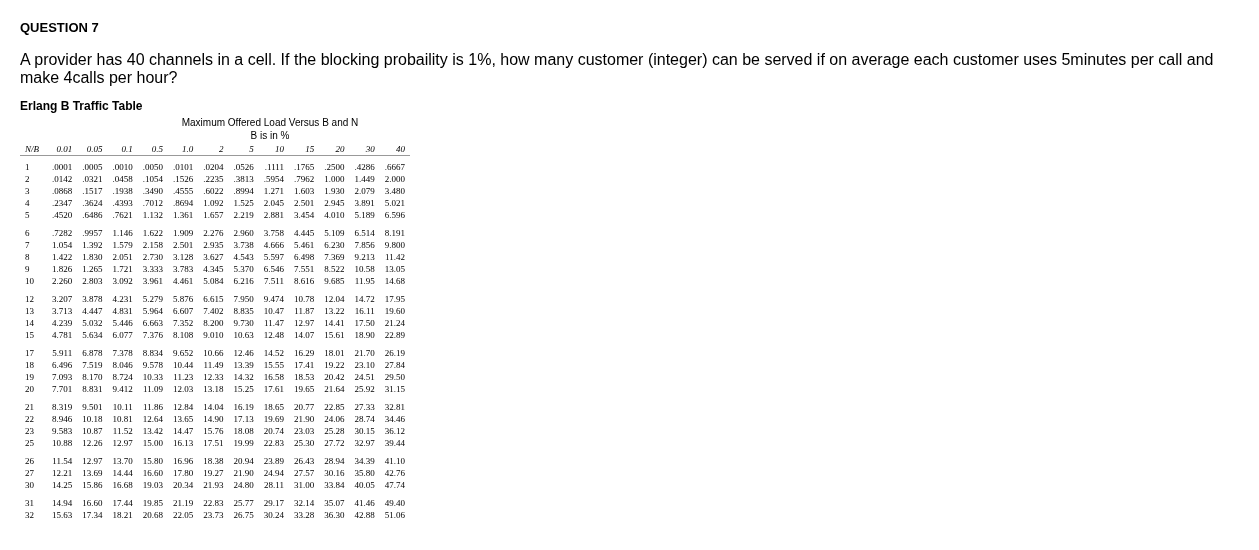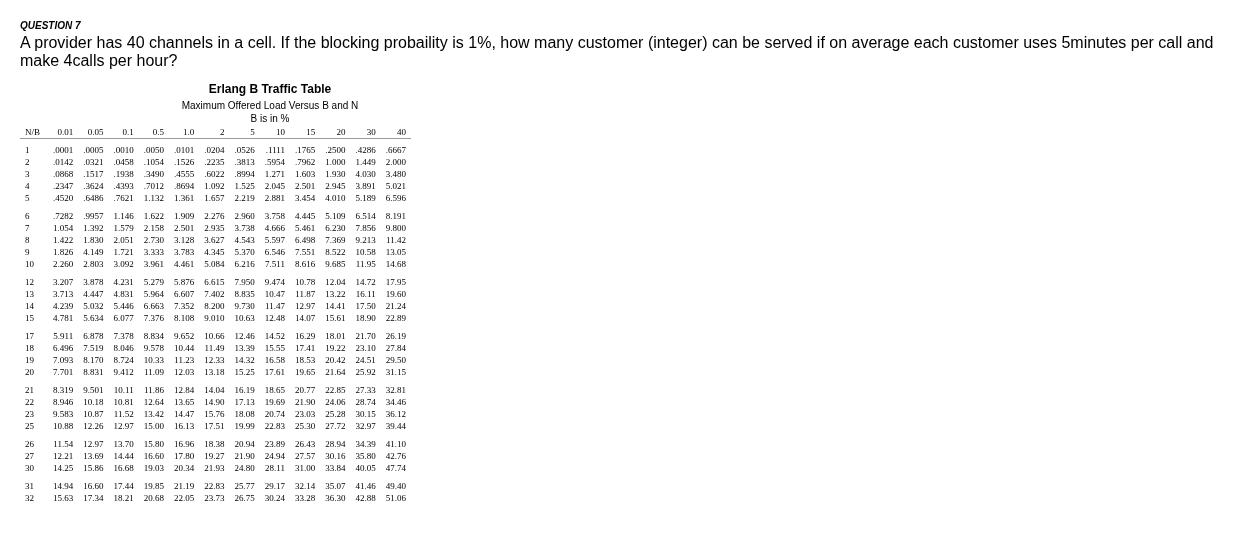--- a/index.html
+++ b/index.html
@@ -6,32 +6,30 @@
     margin: 0;
     padding: 20px;
     font-family: Arial, sans-serif;
     background: #fff;
     color: #000;
     width: 1259px;
     box-sizing: border-box;
   }
   .question-title {
     font-weight: bold;
-    font-size: 10px;
-    margin-bottom: 3px;
-    font-style: italic;
+    font-size: 13px;
+    margin-bottom: 16px;
   }
   .question-text {
     font-size: 16px;
     margin-bottom: 12px;
   }
   .table-title {
     font-weight: bold;
     font-size: 12px;
-    text-align: center;
     width: 500px;
     margin: 4px 0;
   }
   .sub-title {
     font-size: 10px;
     text-align: center;
     width: 500px;
     margin: 2px 0;
   }
   table {
@@ -42,20 +40,21 @@
   td, th {
     padding: 0 5px;
     text-align: right;
     white-space: nowrap;
     line-height: 1.2;
     height: 12px;
   }
   th {
     font-weight: normal;
     border-bottom: 1px solid #999;
+    font-style: italic;
   }
   .nb-col {
     text-align: left;
     padding-right: 8px;
   }
   tbody.group {
     
   }
   tbody.group::before {
     content: "";
@@ -127,21 +126,21 @@
         <td>.0868</td>
         <td>.1517</td>
         <td>.1938</td>
         <td>.3490</td>
         <td>.4555</td>
         <td>.6022</td>
         <td>.8994</td>
         <td>1.271</td>
         <td>1.603</td>
         <td>1.930</td>
-        <td>4.030</td>
+        <td>2.079</td>
         <td>3.480</td>
       </tr>
       <tr>
         <td class="nb-col">4</td>
         <td>.2347</td>
         <td>.3624</td>
         <td>.4393</td>
         <td>.7012</td>
         <td>.8694</td>
         <td>1.092</td>
@@ -210,21 +209,21 @@
         <td>4.543</td>
         <td>5.597</td>
         <td>6.498</td>
         <td>7.369</td>
         <td>9.213</td>
         <td>11.42</td>
       </tr>
       <tr>
         <td class="nb-col">9</td>
         <td>1.826</td>
-        <td>4.149</td>
+        <td>1.265</td>
         <td>1.721</td>
         <td>3.333</td>
         <td>3.783</td>
         <td>4.345</td>
         <td>5.370</td>
         <td>6.546</td>
         <td>7.551</td>
         <td>8.522</td>
         <td>10.58</td>
         <td>13.05</td>

